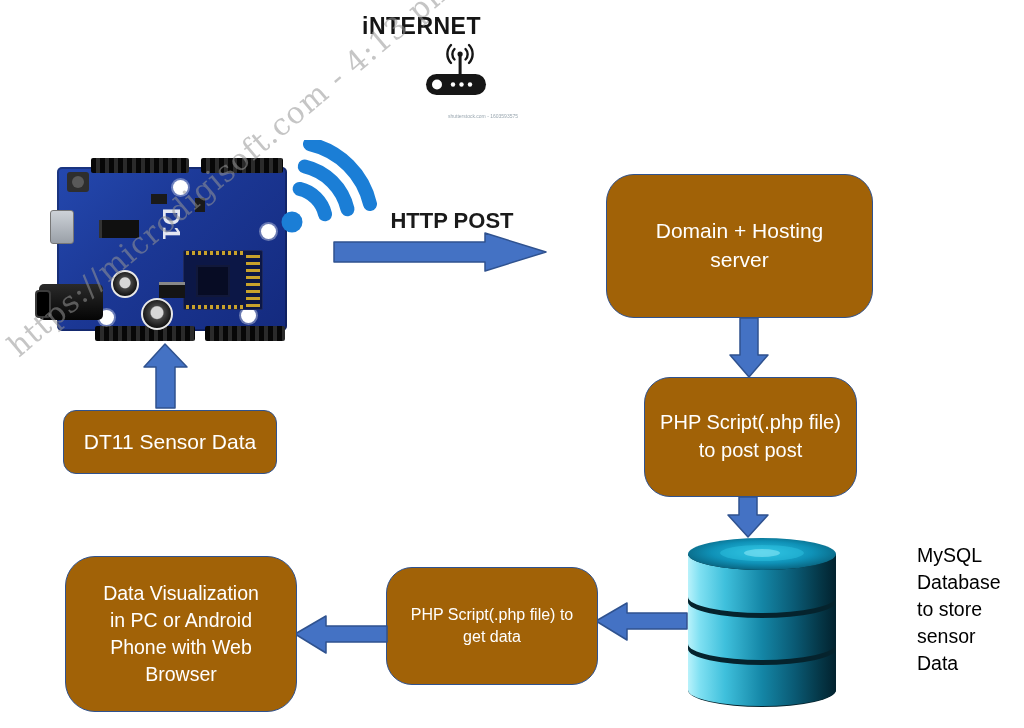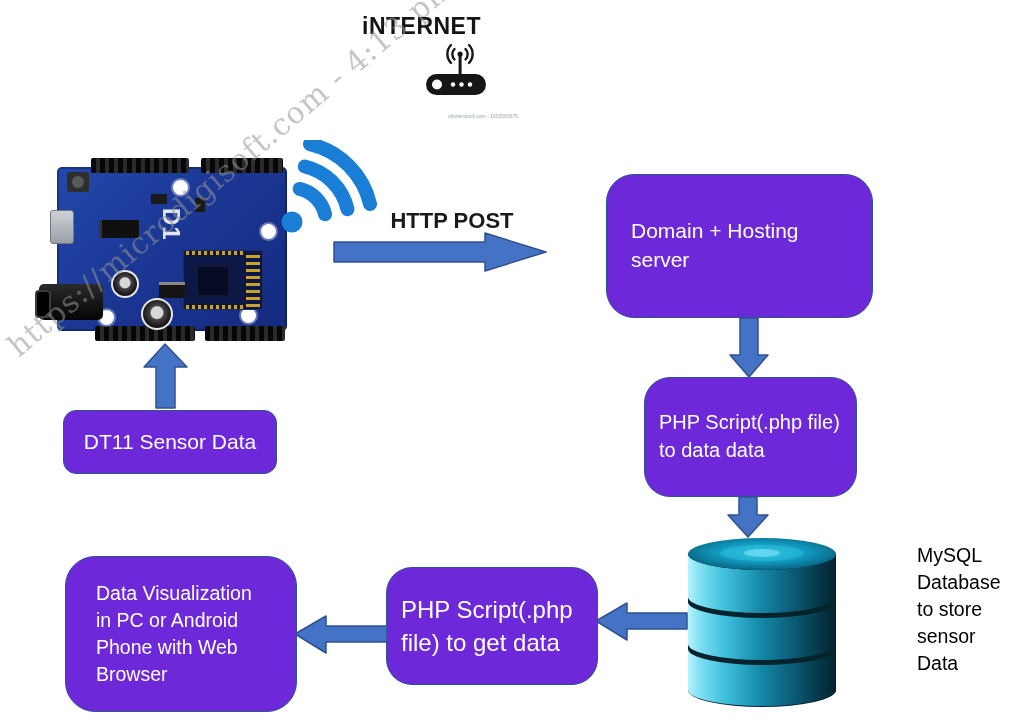--- a/index.html
+++ b/index.html
@@ -110,29 +110,29 @@
     text-align: center; font-size: 22px; font-weight: 600; color: #1a1a1a;
   }
   .mysql-label {
     position: absolute; left: 917px; top: 542px; width: 104px;
     font-size: 19.5px; line-height: 1.38; color: #000000;
   }
 
   
   .fbox {
     position: absolute;
-    background: #6d28d9;
+    background: #a16207;
     border: 1.6px solid #2F528F;
     color: #ffffff;
     display: flex; align-items: center; justify-content: center;
-    text-align: left; line-height: 1.38;
+    text-align: center; line-height: 1.38;
   }
   #box-domain   { left: 606px; top: 174px; width: 267px; height: 144px; border-radius: 28px; font-size: 21px; padding: 6px 24px; }
   #box-php-post { left: 644px; top: 377px; width: 213px; height: 120px; border-radius: 26px; font-size: 20px; padding: 6px 14px; }
-  #box-php-get  { left: 386px; top: 567px; width: 212px; height: 118px; border-radius: 26px; font-size: 24px; padding: 6px 14px; }
+  #box-php-get  { left: 386px; top: 567px; width: 212px; height: 118px; border-radius: 26px; font-size: 16px; padding: 6px 14px; }
   #box-data-viz { left: 65px;  top: 556px; width: 232px; height: 156px; border-radius: 30px; font-size: 19.5px; padding: 6px 30px; }
   #box-dt11     { left: 63px;  top: 410px; width: 214px; height: 64px;  border-radius: 13px; font-size: 21px; padding: 4px 12px; }
 
   
   .arrow { position: absolute; }
   .arrow polygon { fill: #4472C4; stroke: #2F528F; stroke-width: 1.5; stroke-linejoin: round; }
   #arrow-http     { left: 333px; top: 231px; }
   #arrow-down-1   { left: 729px; top: 317px; }
   #arrow-down-2   { left: 727px; top: 496px; z-index: 10; }
   #arrow-left-1   { left: 595px; top: 601px; }
@@ -213,21 +213,21 @@
 
   <div class="fbox" id="box-domain">
     <span>Domain + Hosting server</span>
   </div>
 
   <svg class="arrow" id="arrow-down-1" width="41" height="62" viewBox="0 0 41 62">
     <polygon points="11,1 29,1 29,38 39,38 20,60 1,38 11,38"></polygon>
   </svg>
 
   <div class="fbox" id="box-php-post">
-    <span>PHP Script(.php file) to data data</span>
+    <span>PHP Script(.php file) to post post</span>
   </div>
 
   <svg class="arrow" id="arrow-down-2" width="43" height="43" viewBox="0 0 43 43">
     <polygon points="12,1 30,1 30,19 41,19 21,41 1,19 12,19"></polygon>
   </svg>
 
   <svg class="db-icon" width="150" height="176" viewBox="0 0 150 176">
     <defs>
       <linearGradient id="cg" x1="0" y1="0" x2="1" y2="0">
         <stop offset="0" stop-color="#b9f2fb"></stop>

